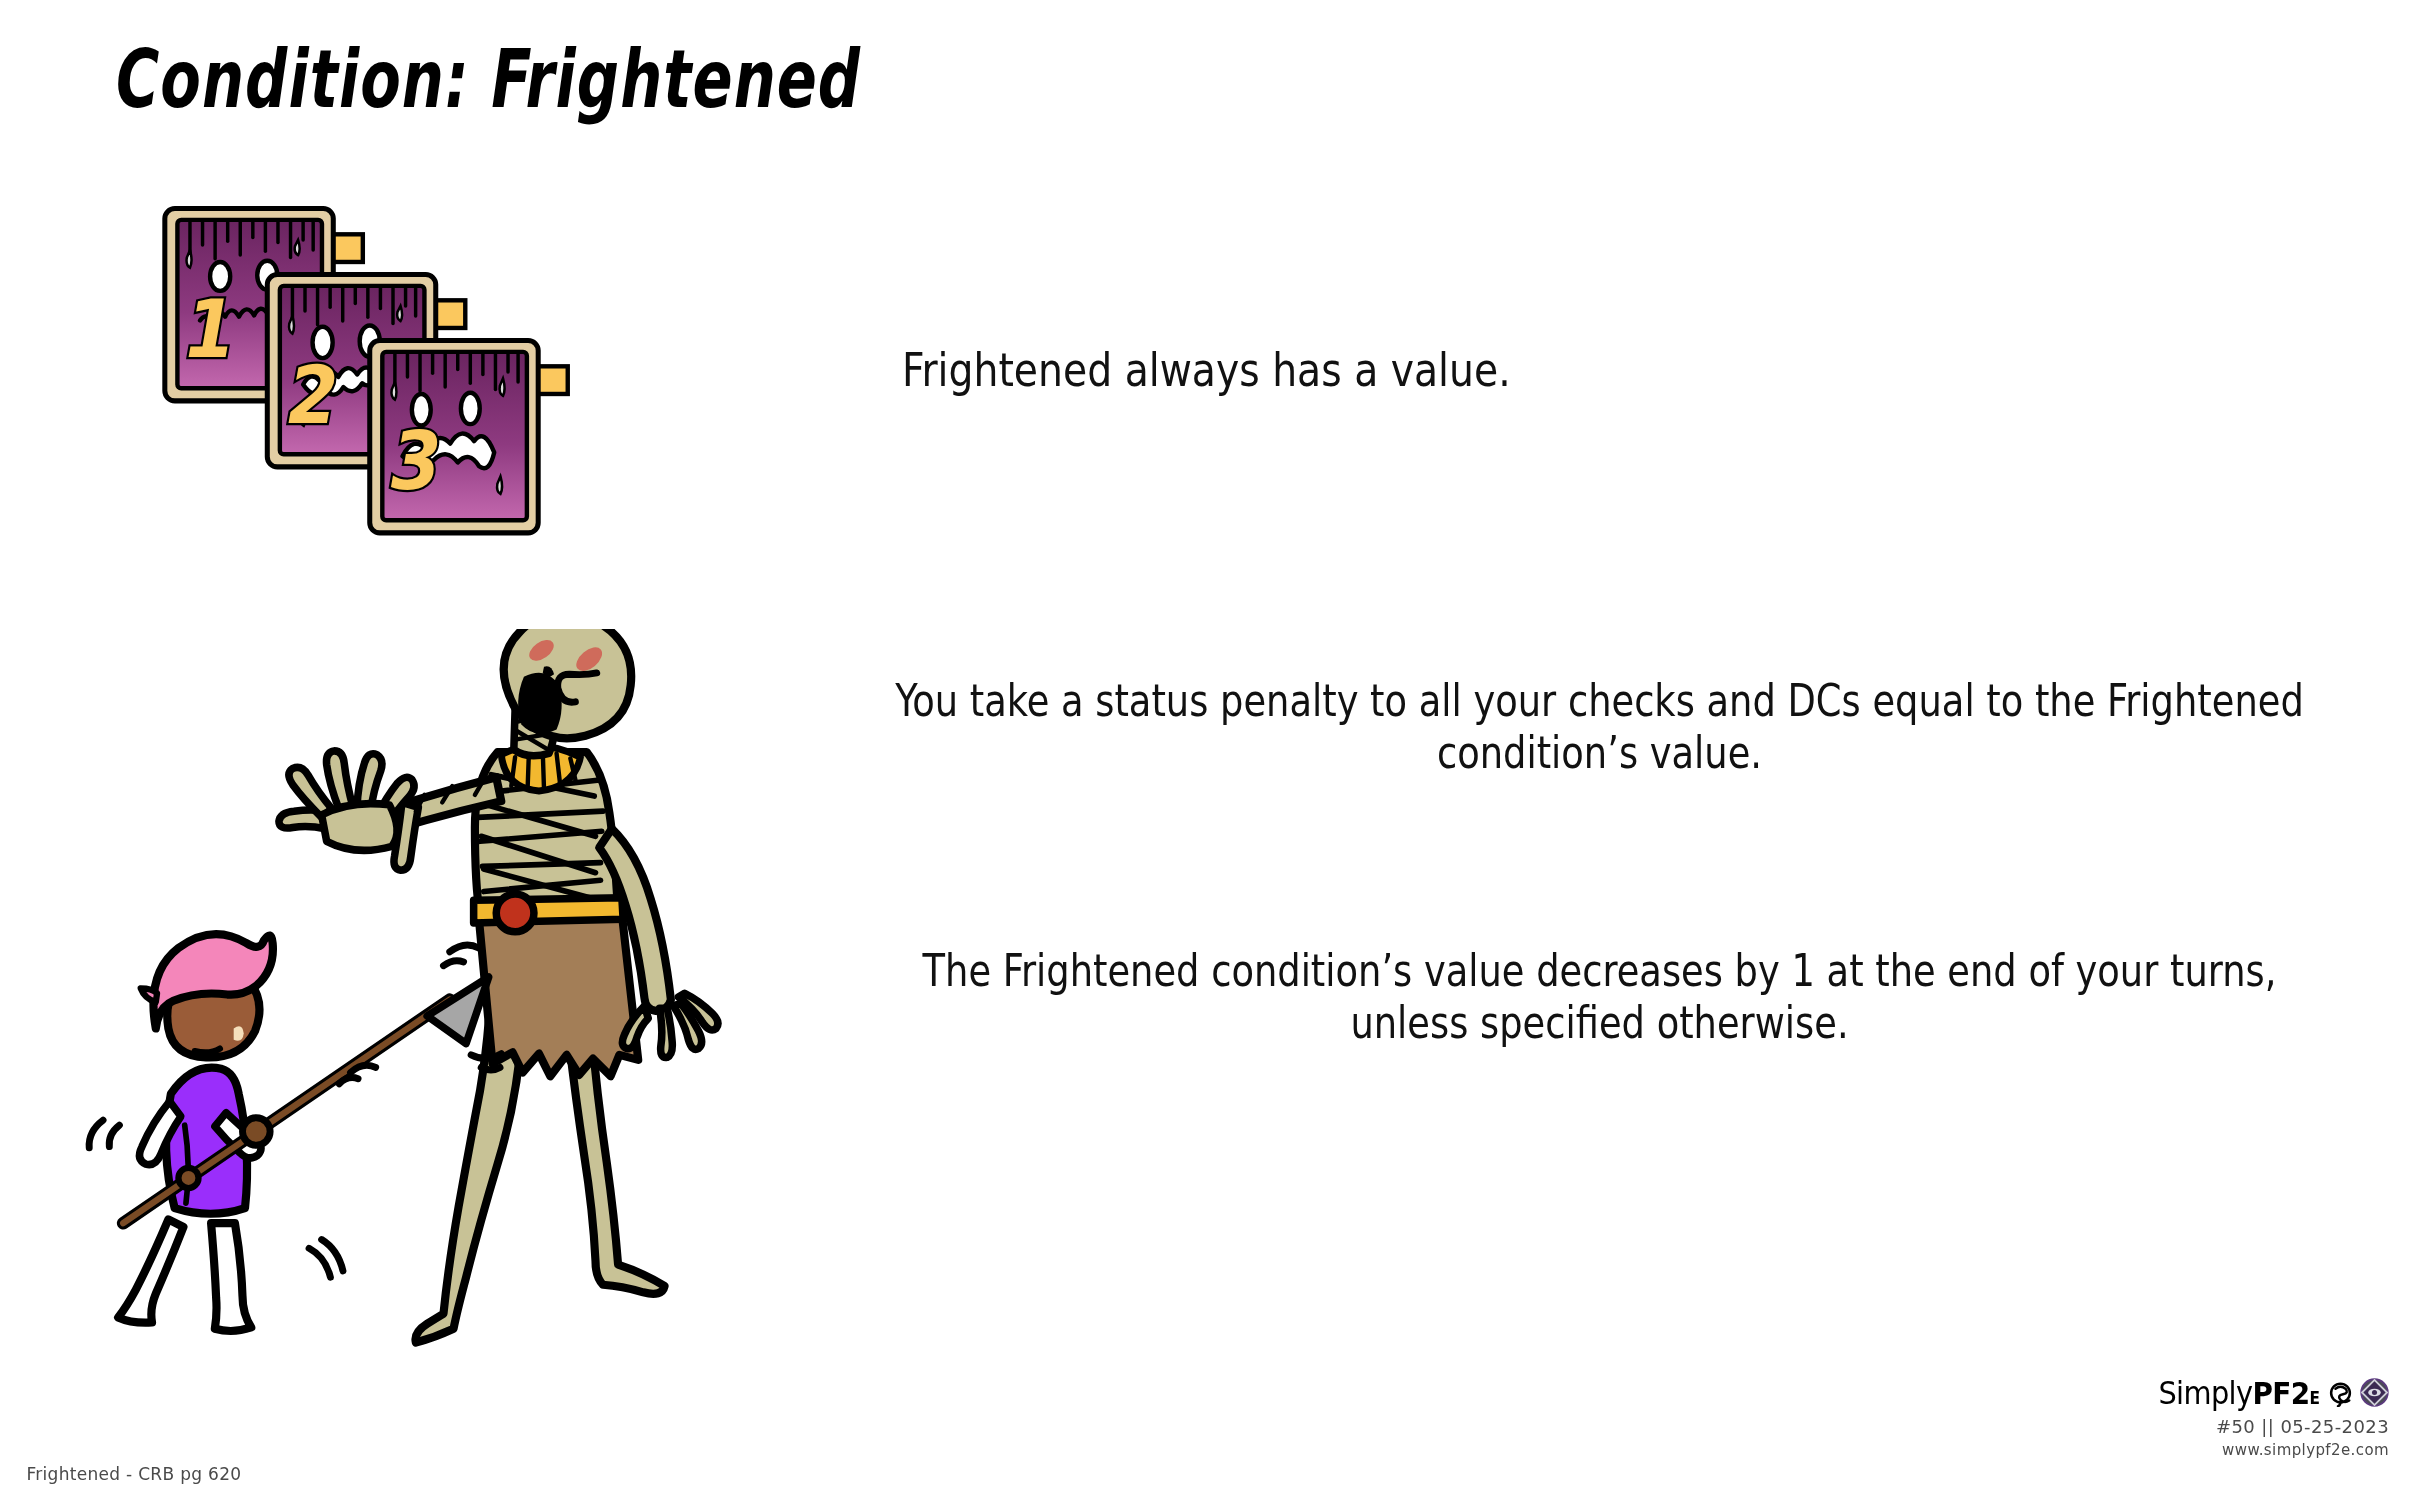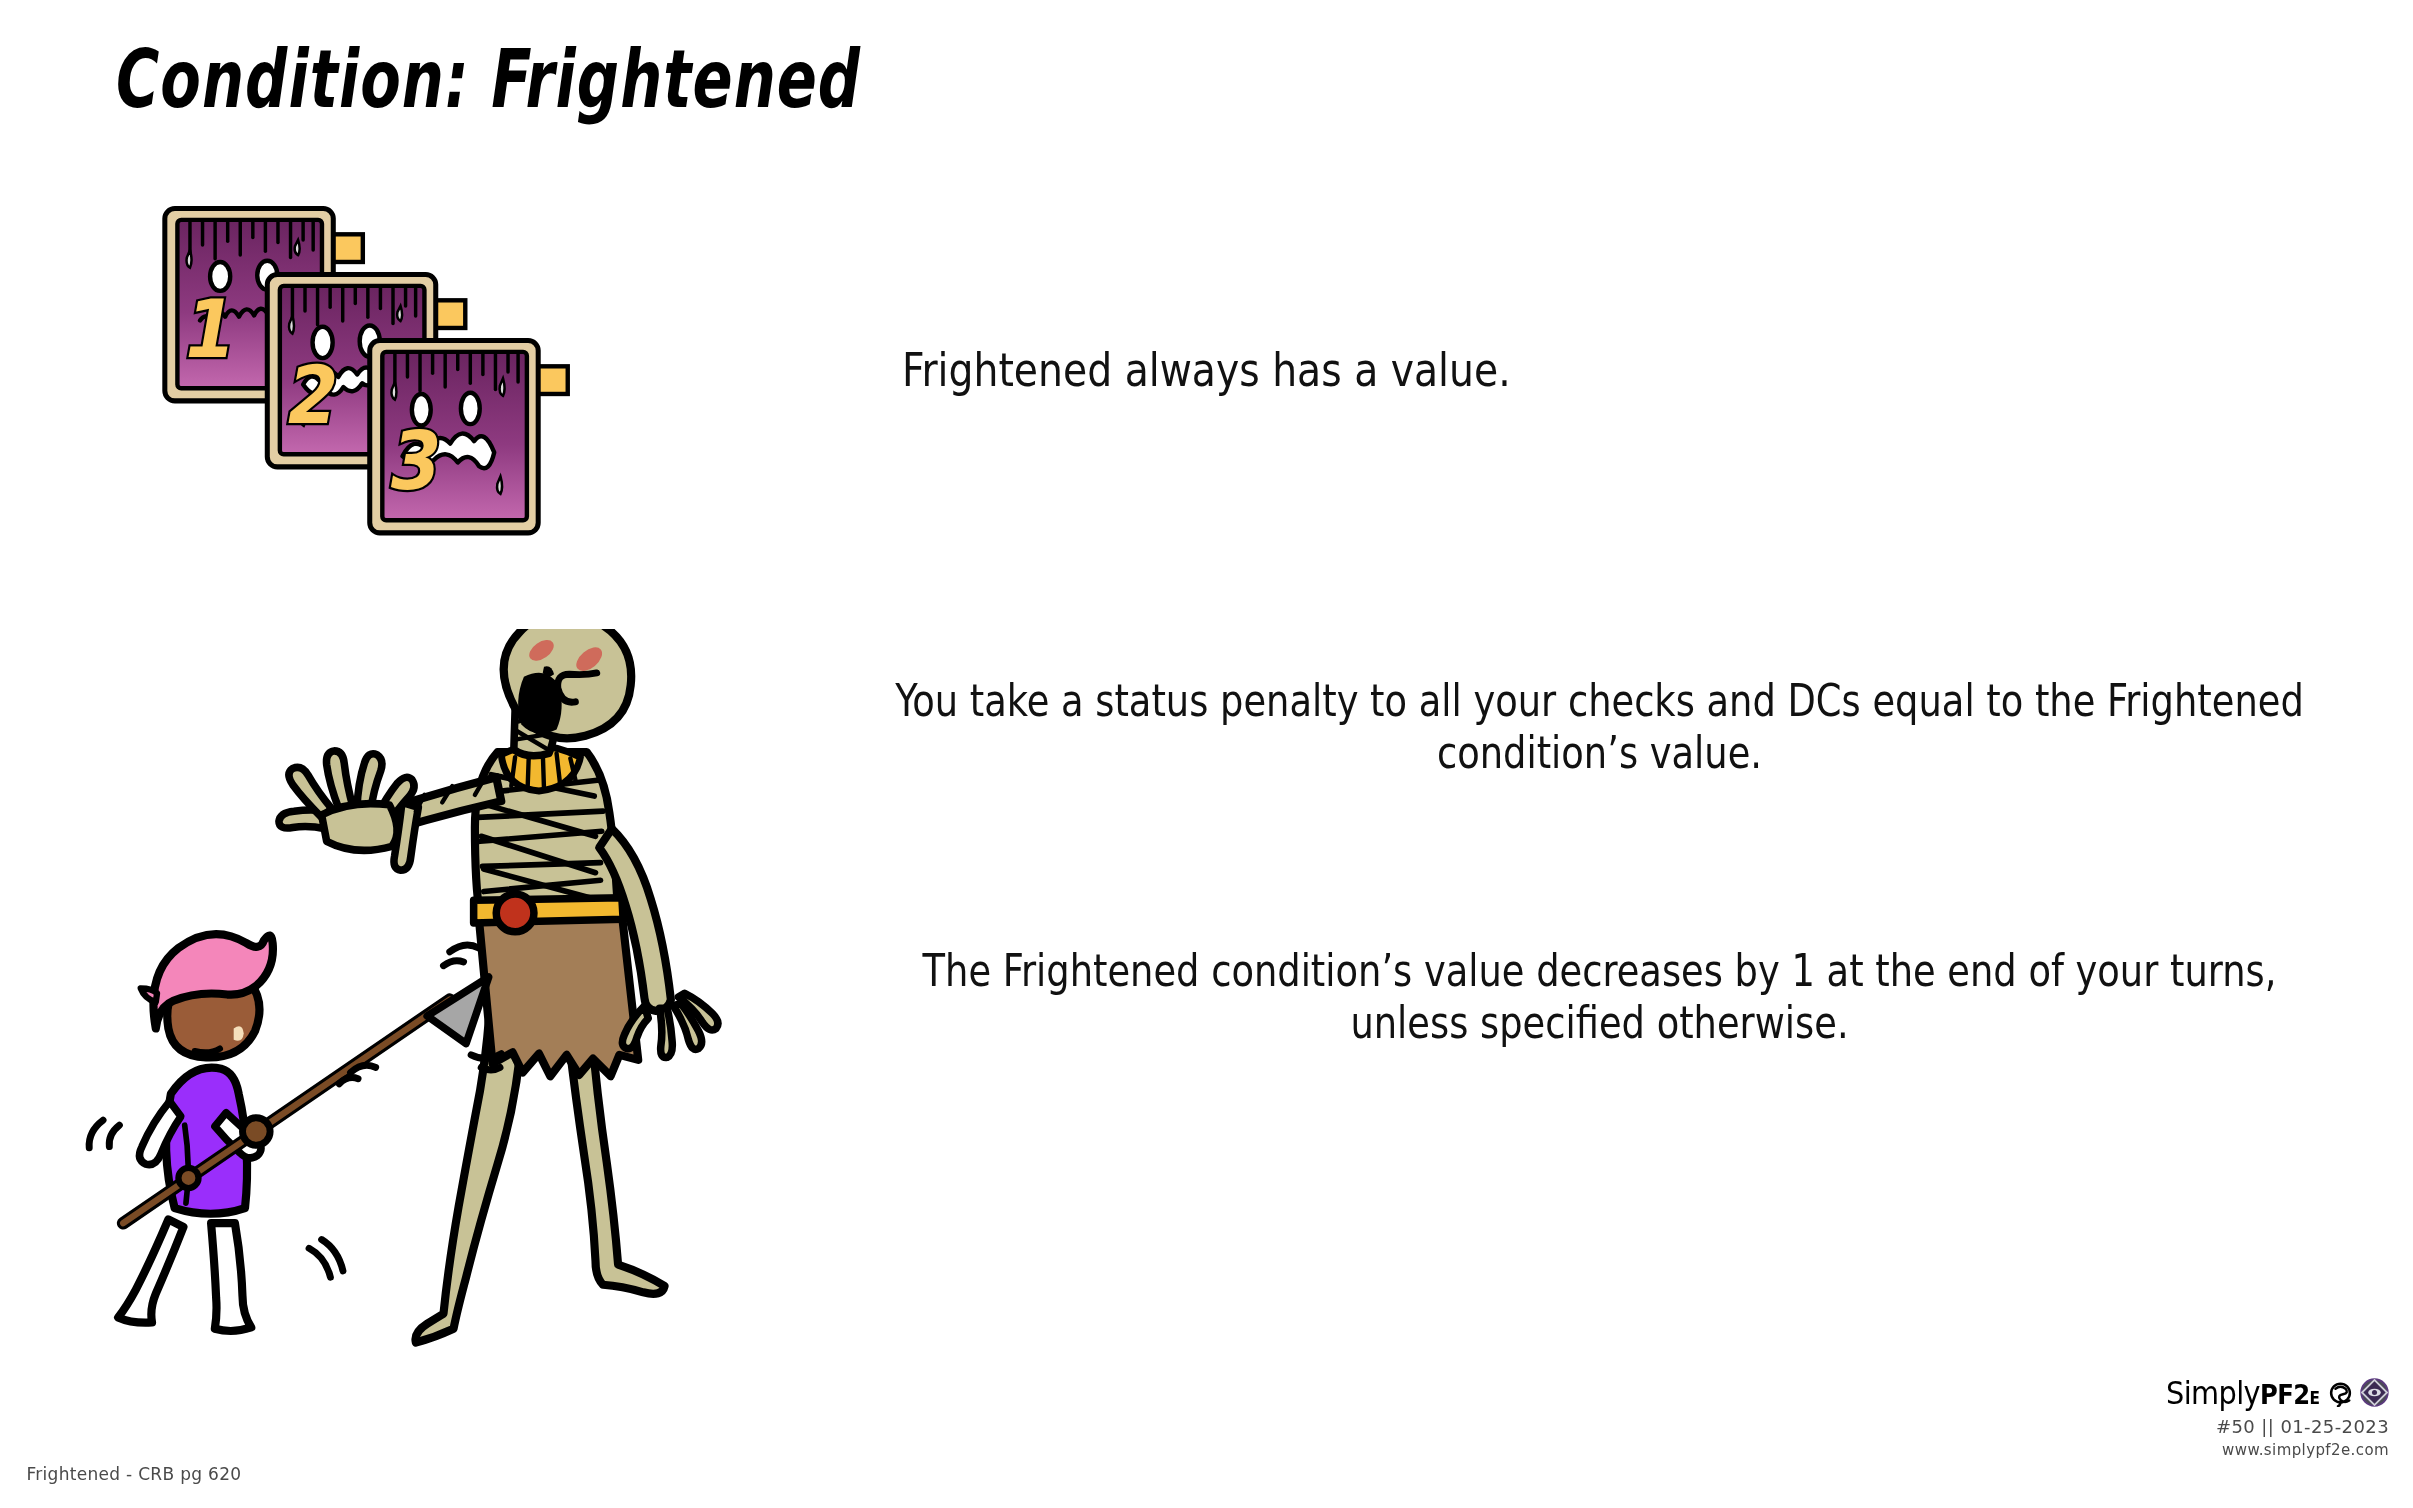--- a/index.html
+++ b/index.html
@@ -56,21 +56,21 @@
     text-align:right;width:440px;
   }
   #brand-row{
     display:flex;align-items:center;justify-content:flex-end;gap:7.5px;height:35px;
   }
   #brand-text{
     font-family:"DejaVu Sans Condensed","Liberation Sans",sans-serif;
     font-size:0;color:#000;white-space:nowrap;line-height:1;
   }
   #brand-text .simply{font-size:32px;font-weight:400;letter-spacing:-0.6px;}
-  #brand-text .pf2{font-size:27px;font-weight:700;letter-spacing:-0.6px;}
+  #brand-text .pf2{font-size:31px;font-weight:700;letter-spacing:-0.6px;}
   #brand-text .e{font-size:17px;font-weight:700;}
   #issue-line{
     font-family:"DejaVu Sans","Liberation Sans",sans-serif;
     font-size:18px;color:#4a4a4a;margin-top:6.3px;letter-spacing:0.4px;
   }
   #site-line{
     font-family:"DejaVu Sans","Liberation Sans",sans-serif;
     font-size:15px;color:#4a4a4a;margin-top:3.8px;letter-spacing:0.4px;
   }
 </style>
@@ -356,18 +356,18 @@
         <path d="M12 15 q8 -6 16 0 q6 7 -4 9 q-10 2 -4 9 q6 6 14 1" fill="none" stroke="#000" stroke-width="4" stroke-linecap="round"></path>
         <path d="M20 36 q0 6 -4 7" fill="none" stroke="#000" stroke-width="4" stroke-linecap="round"></path>
       </svg>
       <svg width="29" height="29" viewBox="0 0 46 46">
         <circle cx="23" cy="23" r="21" fill="#4a4a55" stroke="#5b3a7e" stroke-width="3"></circle>
         <rect x="9" y="9" width="28" height="28" transform="rotate(45 23 23)" fill="#3b2a52" stroke="#cfcfd8" stroke-width="3"></rect>
         <ellipse cx="23" cy="23" rx="10" ry="6" fill="#dcdce4"></ellipse>
         <circle cx="23" cy="23" r="4" fill="#3b2a52"></circle>
       </svg>
     </div>
-    <div id="issue-line">#50 || 01-25-2023</div>
+    <div id="issue-line">#50 || 05-25-2023</div>
     <div id="site-line">www.simplypf2e.com</div>
   </div>
 
 </div>
 
 
 </body></html>

